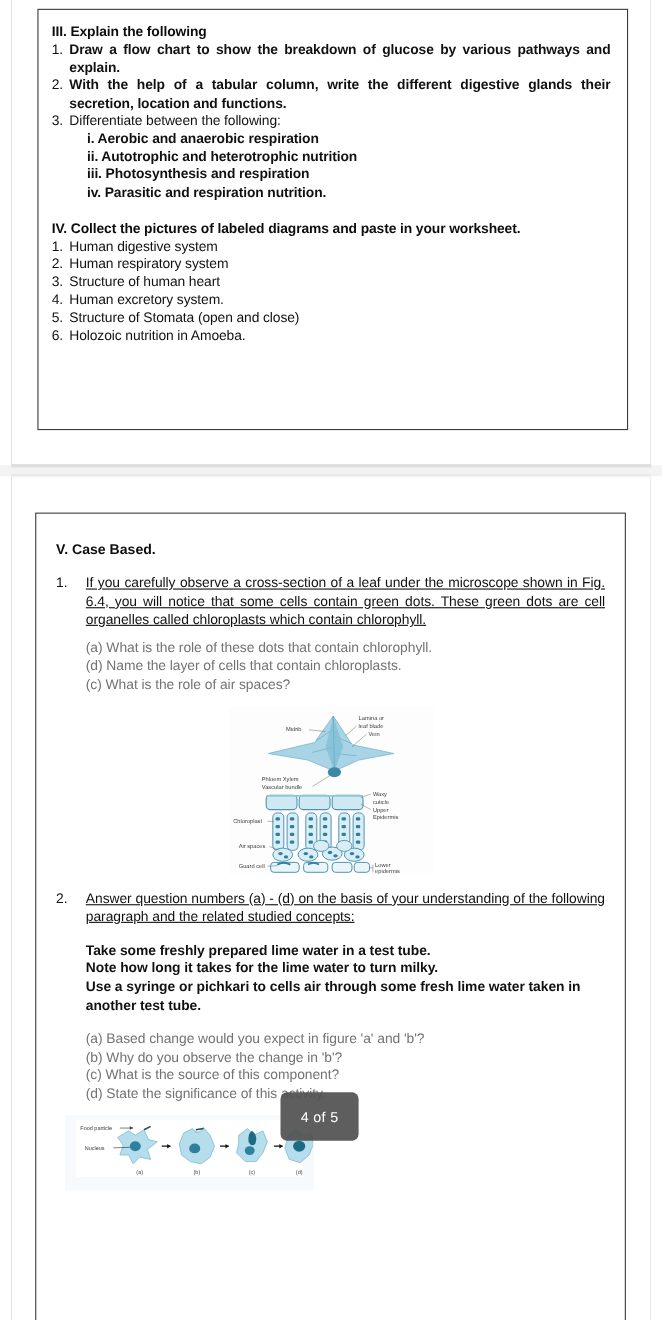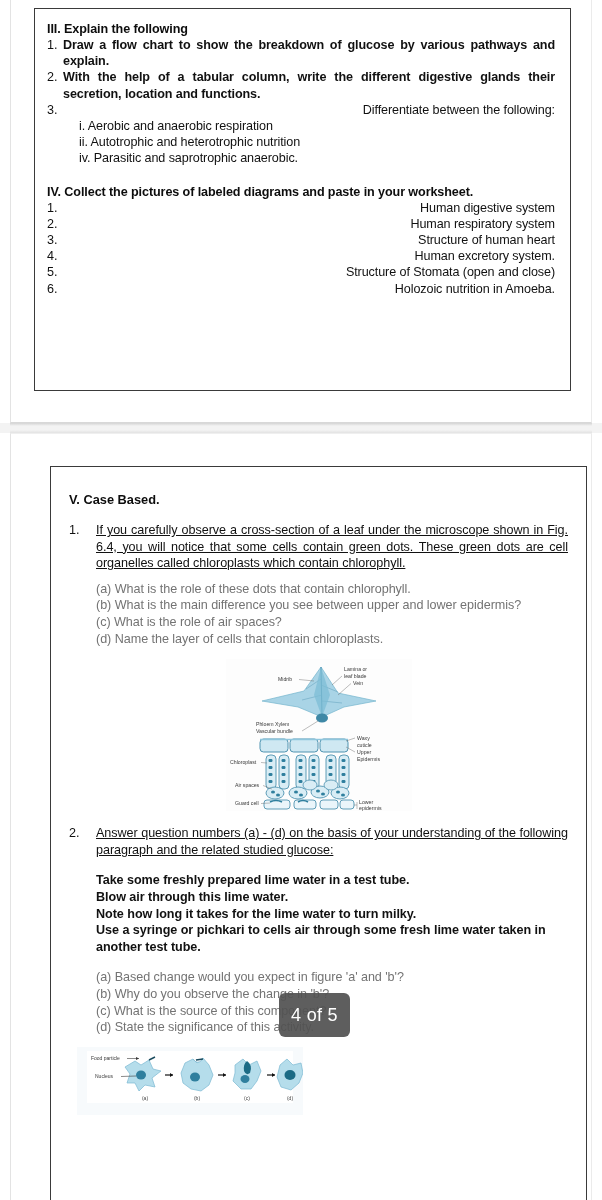--- a/index.html
+++ b/index.html
@@ -72,21 +72,21 @@
     box-sizing: border-box;
   }
   .frame-1 {
     left: 23px;
     top: 8px;
     width: 537px;
     height: 383px;
     padding: 12px 15px 10px 12px;
   }
   .frame-2 {
-    left: 39px;
+    left: 21px;
     top: 32px;
     width: 537px;
     height: 735px;
     padding: 25px 18px 4px 18px;
   }
   .h {
     font-weight: bold;
     font-size: 12.6px;
     line-height: 16px;
     color: #0d0d0d;
@@ -96,28 +96,29 @@
     font-size: 12.6px;
     line-height: 16.2px;
     color: #111;
     letter-spacing: -0.1px;
     display: flex;
   }
   .li .num {
     flex: 0 0 auto;
     width: 16px;
   }
-  .li .txt { flex: 1 1 auto; text-align: right; }
+  .li .txt { flex: 1 1 auto; }
   .just .txt { text-align: justify; text-align-last: left; font-weight: bold; }
   .sub {
     font-size: 12.6px;
     line-height: 16.2px;
     color: #111;
     padding-left: 32px;
     letter-spacing: -0.1px;
+    font-weight: bold;
   }
   .gap-sm { height: 9px; }
   .gap-md { height: 14px; }
   .gap-lg { height: 17px; }
 
   .sec2-head {
     font-weight: bold;
     font-size: 12.8px;
     line-height: 16px;
     color: #0d0d0d;
@@ -168,31 +169,31 @@
     width: 226px;
     height: 68px;
     background: #f4f7fb;
     overflow: hidden;
   }
   .fig-amoeba svg { display: block; }
 
   
   .page-indicator {
     position: absolute;
-    left: 279px;
+    left: 255px;
     top: 993px;
     width: 71px;
     height: 44px;
     background: rgba(82,82,82,0.93);
     border-radius: 6px;
     display: flex;
     align-items: center;
     justify-content: center;
     color: #ffffff;
-    font-size: 18px;
+    font-size: 13px;
     font-family: "Liberation Sans", sans-serif;
     letter-spacing: 0.3px;
     z-index: 50;
   }
 </style>
 </head>
 <body>
 
 <div class="viewer">
 
@@ -209,21 +210,22 @@
         <span class="num">2.</span>
         <span class="txt">With the help of a tabular column, write the different digestive glands their secretion, location and functions.</span>
       </div>
       <div class="li">
         <span class="num">3.</span>
         <span class="txt">Differentiate between the following:</span>
       </div>
 
       <div class="sub">i. Aerobic and anaerobic respiration</div>
       <div class="sub">ii. Autotrophic and heterotrophic nutrition</div>
-      <div class="sub">iv. Parasitic and saprotrophic anaerobic.</div>
+      <div class="sub">iii. Photosynthesis and respiration</div>
+      <div class="sub">iv. Parasitic and respiration nutrition.</div>
 
       <div class="gap-lg"></div>
 
       <div class="h">IV. Collect the pictures of labeled diagrams and paste in your worksheet.</div>
 
       <div class="li">
         <span class="num">1.</span>
         <span class="txt">Human digestive system</span>
       </div>
       <div class="li">
@@ -260,23 +262,22 @@
       <div class="gap-md"></div>
 
       <div class="q">
         <span class="qnum">1.</span>
         <span class="qbody justify">If you carefully observe a cross-section of a leaf under the microscope shown in Fig. 6.4, you will notice that some cells contain green dots. These green dots are cell organelles called chloroplasts which contain chlorophyll.</span>
       </div>
 
       <div class="gap-sm"></div>
 
       <div class="opt">(a) What is the role of these dots that contain chlorophyll.</div>
-      <div class="opt">(b) What is the main difference you see between upper and lower epidermis?</div>
+      <div class="opt">(d) Name the layer of cells that contain chloroplasts.</div>
       <div class="opt">(c) What is the role of air spaces?</div>
-      <div class="opt">(d) Name the layer of cells that contain chloroplasts.</div>
 
       <div class="fig-leaf-wrap">
         <div class="fig-leaf">
           <svg width="186" height="152" viewBox="0 0 186 152">
             <rect x="0" y="0" width="186" height="152" fill="#fdfdfd"></rect>
 
             <g>
               <path d="M95 8 L112 34 L150 42 L118 48 L96 58 L72 48 L36 42 L78 32 Z" fill="#a9d4e6" stroke="#74b4cd" stroke-width="0.7"></path>
               <path d="M95 8 L96 58" stroke="#4f93b0" stroke-width="1.1" fill="none"></path>
               <path d="M95 20 L80 30 M95 26 L112 33 M96 36 L76 41 M96 42 L116 44" stroke="#5f9fba" stroke-width="0.5" fill="none"></path>
@@ -389,27 +390,26 @@
             <line x1="131" y1="143" x2="131" y2="150" stroke="#6b6b6b" stroke-width="0.45"></line>
             <line x1="131" y1="146" x2="128" y2="146" stroke="#6b6b6b" stroke-width="0.45"></line>
           </svg>
         </div>
       </div>
 
       <div class="gap-md"></div>
 
       <div class="q">
         <span class="qnum">2.</span>
-        <span class="qbody justify">Answer question numbers (a) - (d) on the basis of your understanding of the following paragraph and the related studied glucose:</span>
+        <span class="qbody justify">Answer question numbers (a) - (d) on the basis of your understanding of the following paragraph and the related studied concepts:</span>
       </div>
 
       <div class="gap-md"></div>
 
       <div class="para">Take some freshly prepared lime water in a test tube.</div>
-      <div class="para">Blow air through this lime water.</div>
       <div class="para">Note how long it takes for the lime water to turn milky.</div>
       <div class="para">Use a syringe or pichkari to cells air through some fresh lime water taken in another test tube.</div>
 
       <div class="gap-md"></div>
 
       <div class="opt">(a) Based change would you expect in figure 'a' and 'b'?</div>
       <div class="opt">(b) Why do you observe the change in 'b'?</div>
       <div class="opt">(c) What is the source of this component?</div>
       <div class="opt">(d) State the significance of this activity.</div>
 

